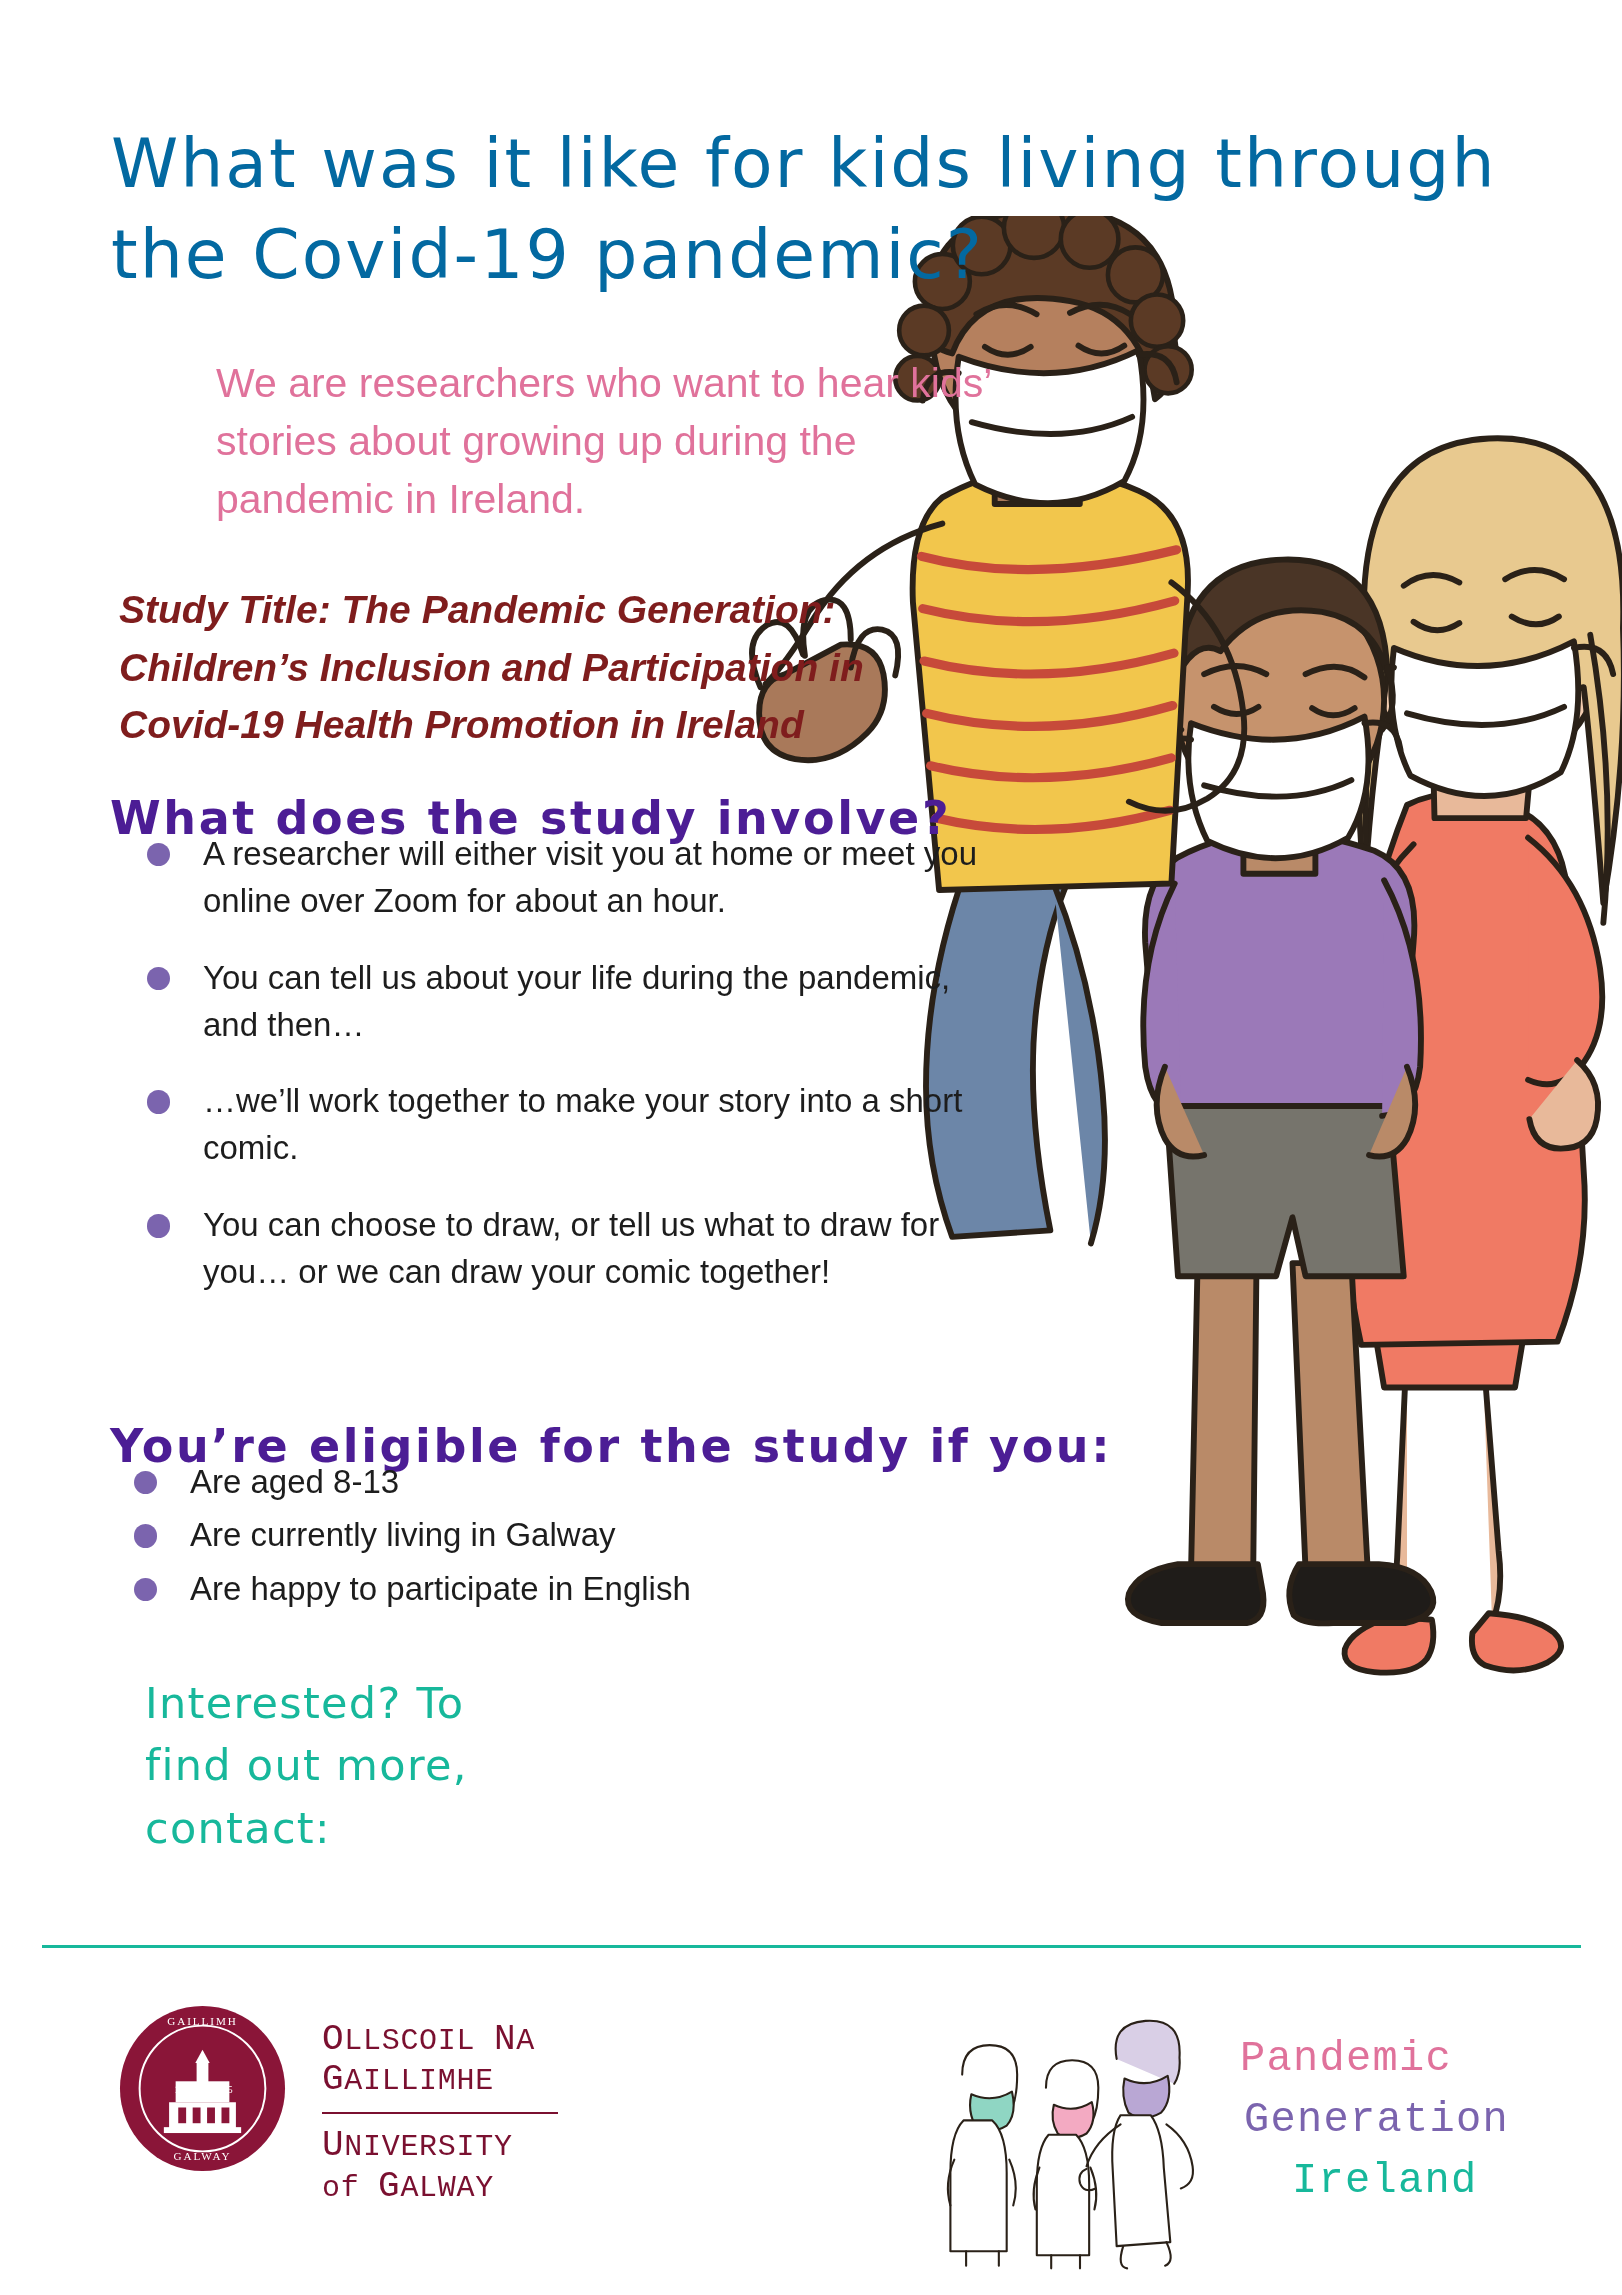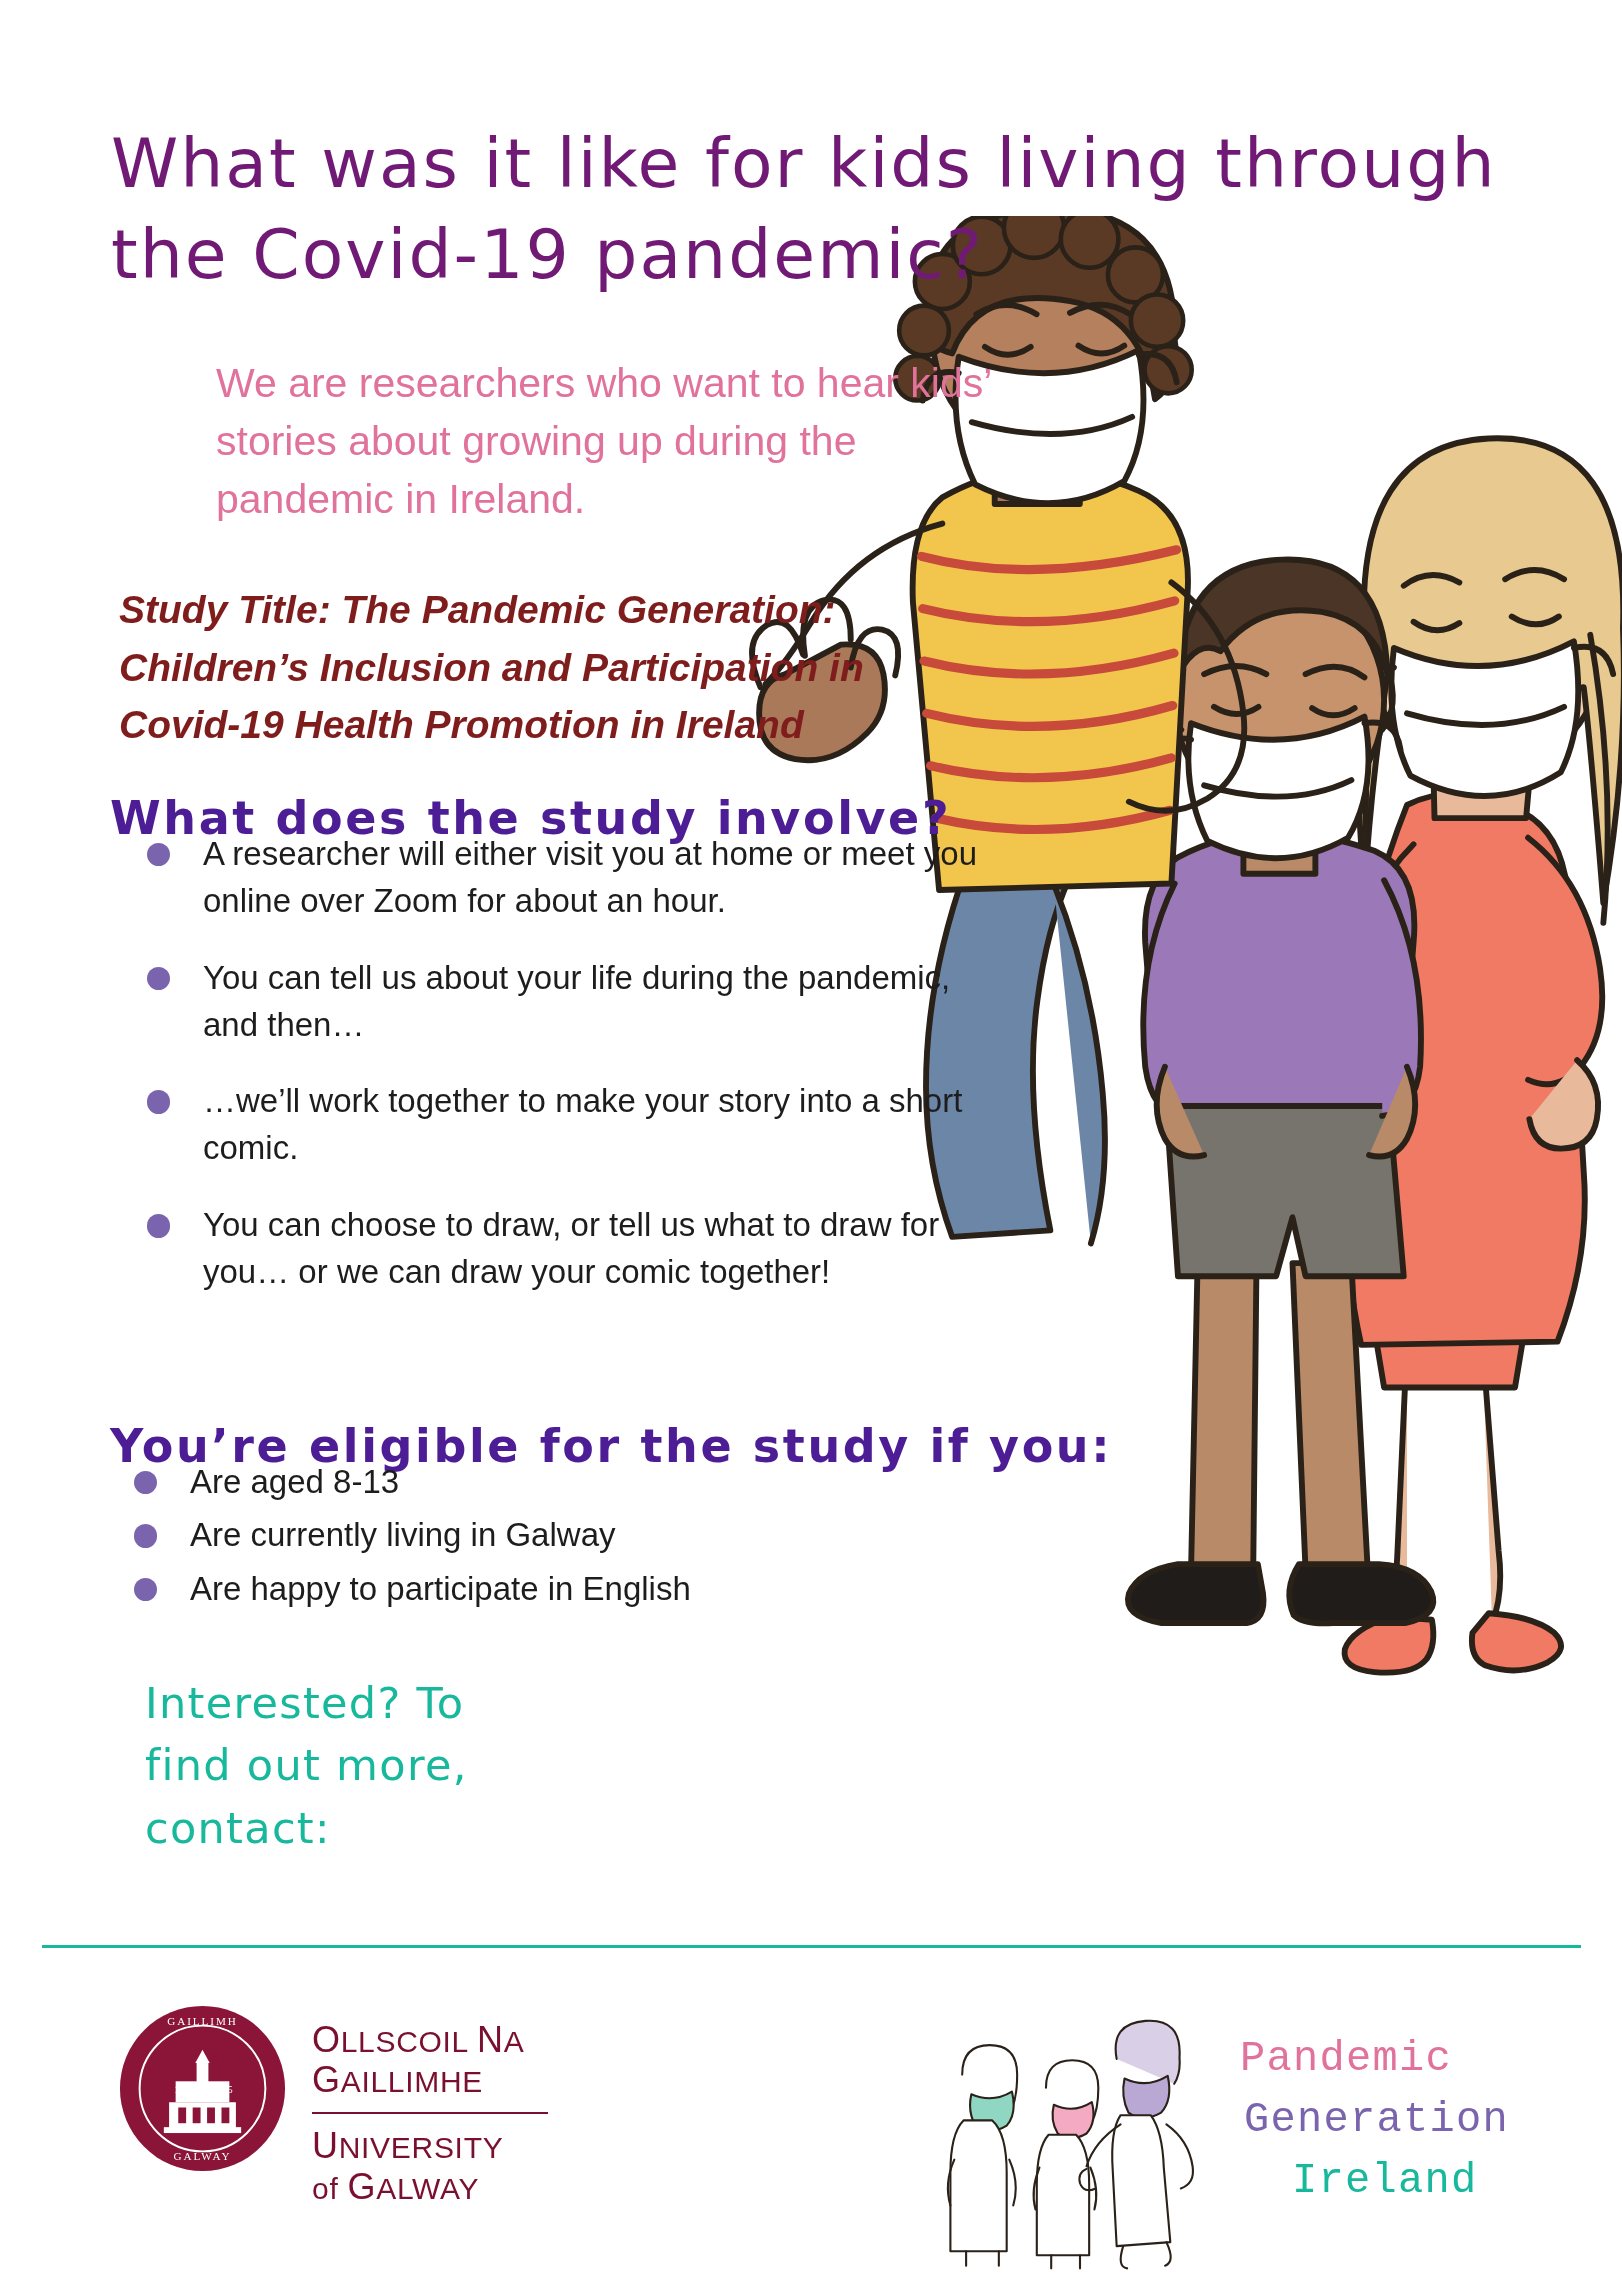--- a/index.html
+++ b/index.html
@@ -25,21 +25,21 @@
   .headline {
     position: absolute;
     left: 111px;
     top: 72px;
     width: 1394px;
     font-family: "DejaVu Sans", sans-serif;
     font-weight: 400;
     font-size: 68px;
     line-height: 1.34;
     letter-spacing: 2px;
-    color: #701a75;
+    color: #0369a1;
   }
 
   
   .intro {
     position: absolute;
     left: 216px;
     top: 313px;
     width: 805px;
     font-size: 41px;
     line-height: 1.42;
@@ -149,25 +149,25 @@
 
   .uni-crest {
     position: absolute;
     left: 118px;
     top: 47px;
     width: 169px;
     height: 169px;
   }
   .uni-wordmark {
     position: absolute;
-    left: 312px;
+    left: 322px;
     top: 63px;
     width: 281px;
     color: #7a1030;
-    font-family: Liberation Sans, sans-serif;
+    font-family: Liberation Mono, monospace;
   }
   .uni-wordmark .l1 {
     font-size: 30px;
     letter-spacing: 0.7px;
     line-height: 1.12;
   }
   .uni-wordmark .l1 .big { font-size: 36px; }
   .uni-wordmark .rule {
     height: 2px;
     background: #7a1030;

